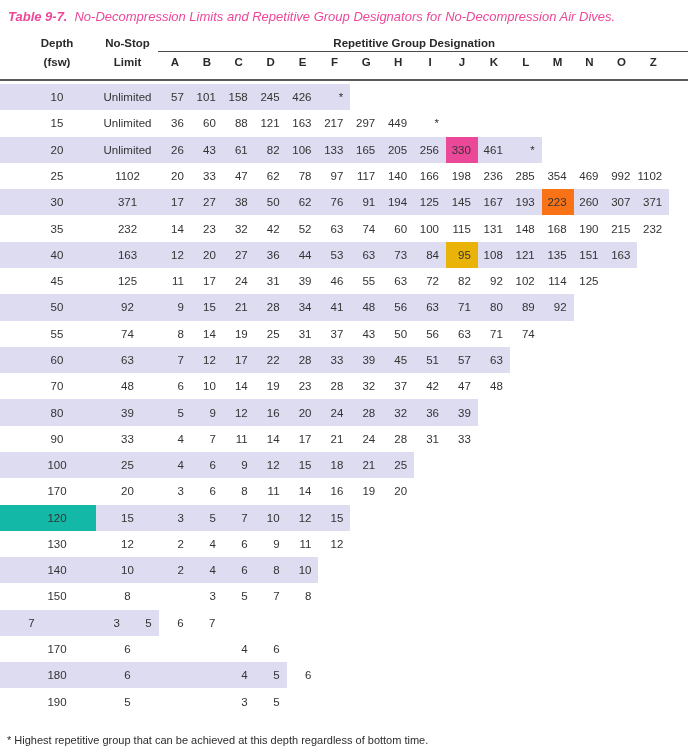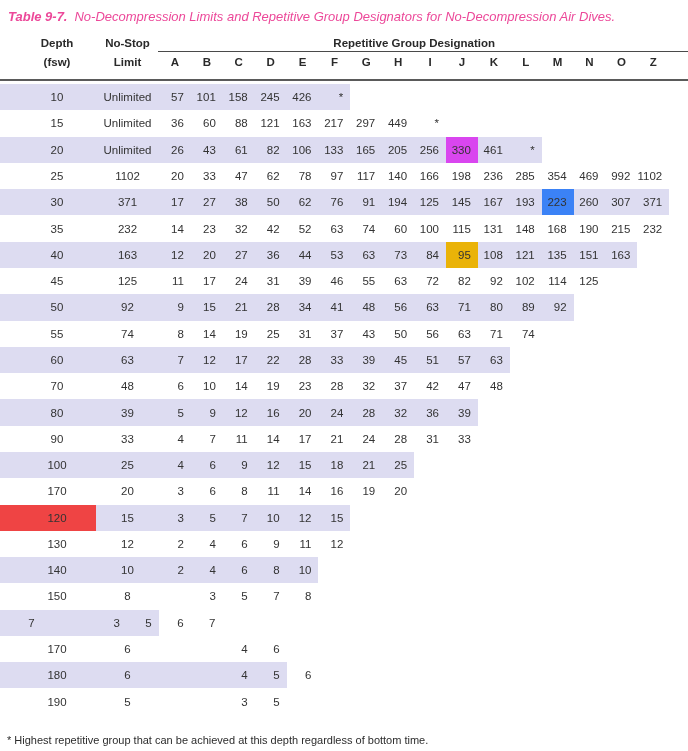--- a/index.html
+++ b/index.html
@@ -139,21 +139,21 @@
           <div class="cell c-limit" style="background: rgb(221, 220, 241);">Unlimited</div>
           <div class="cell c-g" style="background: rgb(221, 220, 241);">26</div>
           <div class="cell c-g" style="background: rgb(221, 220, 241);">43</div>
           <div class="cell c-g" style="background: rgb(221, 220, 241);">61</div>
           <div class="cell c-g" style="background: rgb(221, 220, 241);">82</div>
           <div class="cell c-g" style="background: rgb(221, 220, 241);">106</div>
           <div class="cell c-g" style="background: rgb(221, 220, 241);">133</div>
           <div class="cell c-g" style="background: rgb(221, 220, 241);">165</div>
           <div class="cell c-g" style="background: rgb(221, 220, 241);">205</div>
           <div class="cell c-g" style="background: rgb(221, 220, 241);">256</div>
-          <div class="cell c-g" style="background: #d946ef;">330</div>
+          <div class="cell c-g" style="background: #ec4899;">330</div>
           <div class="cell c-g" style="background: rgb(221, 220, 241);">461</div>
           <div class="cell c-g" style="background: rgb(221, 220, 241);">*</div>
           <div class="cell c-g"></div>
           <div class="cell c-g"></div>
           <div class="cell c-g"></div>
           <div class="cell c-g"></div>
         </div>
         <div class="row">
           <div class="cell c-depth">25</div>
           <div class="cell c-limit">1102</div>
@@ -182,21 +182,21 @@
           <div class="cell c-g" style="background: rgb(221, 220, 241);">38</div>
           <div class="cell c-g" style="background: rgb(221, 220, 241);">50</div>
           <div class="cell c-g" style="background: rgb(221, 220, 241);">62</div>
           <div class="cell c-g" style="background: rgb(221, 220, 241);">76</div>
           <div class="cell c-g" style="background: rgb(221, 220, 241);">91</div>
           <div class="cell c-g" style="background: rgb(221, 220, 241);">194</div>
           <div class="cell c-g" style="background: rgb(221, 220, 241);">125</div>
           <div class="cell c-g" style="background: rgb(221, 220, 241);">145</div>
           <div class="cell c-g" style="background: rgb(221, 220, 241);">167</div>
           <div class="cell c-g" style="background: rgb(221, 220, 241);">193</div>
-          <div class="cell c-g" style="background: #3b82f6;">223</div>
+          <div class="cell c-g" style="background: #f97316;">223</div>
           <div class="cell c-g" style="background: rgb(221, 220, 241);">260</div>
           <div class="cell c-g" style="background: rgb(221, 220, 241);">307</div>
           <div class="cell c-g" style="background: rgb(221, 220, 241);">371</div>
         </div>
         <div class="row">
           <div class="cell c-depth">35</div>
           <div class="cell c-limit">232</div>
           <div class="cell c-g">14</div>
           <div class="cell c-g">23</div>
           <div class="cell c-g">32</div>
@@ -408,21 +408,21 @@
           <div class="cell c-g"></div>
           <div class="cell c-g"></div>
           <div class="cell c-g"></div>
           <div class="cell c-g"></div>
           <div class="cell c-g"></div>
           <div class="cell c-g"></div>
           <div class="cell c-g"></div>
           <div class="cell c-g"></div>
         </div>
         <div class="row">
-          <div class="cell c-depth" style="background: #ef4444; text-align: center;">120</div>
+          <div class="cell c-depth" style="background: #14b8a6; text-align: center;">120</div>
           <div class="cell c-limit" style="background: rgb(221, 220, 241);">15</div>
           <div class="cell c-g" style="background: rgb(221, 220, 241);">3</div>
           <div class="cell c-g" style="background: rgb(221, 220, 241);">5</div>
           <div class="cell c-g" style="background: rgb(221, 220, 241);">7</div>
           <div class="cell c-g" style="background: rgb(221, 220, 241);">10</div>
           <div class="cell c-g" style="background: rgb(221, 220, 241);">12</div>
           <div class="cell c-g" style="background: rgb(221, 220, 241);">15</div>
           <div class="cell c-g"></div>
           <div class="cell c-g"></div>
           <div class="cell c-g"></div>

